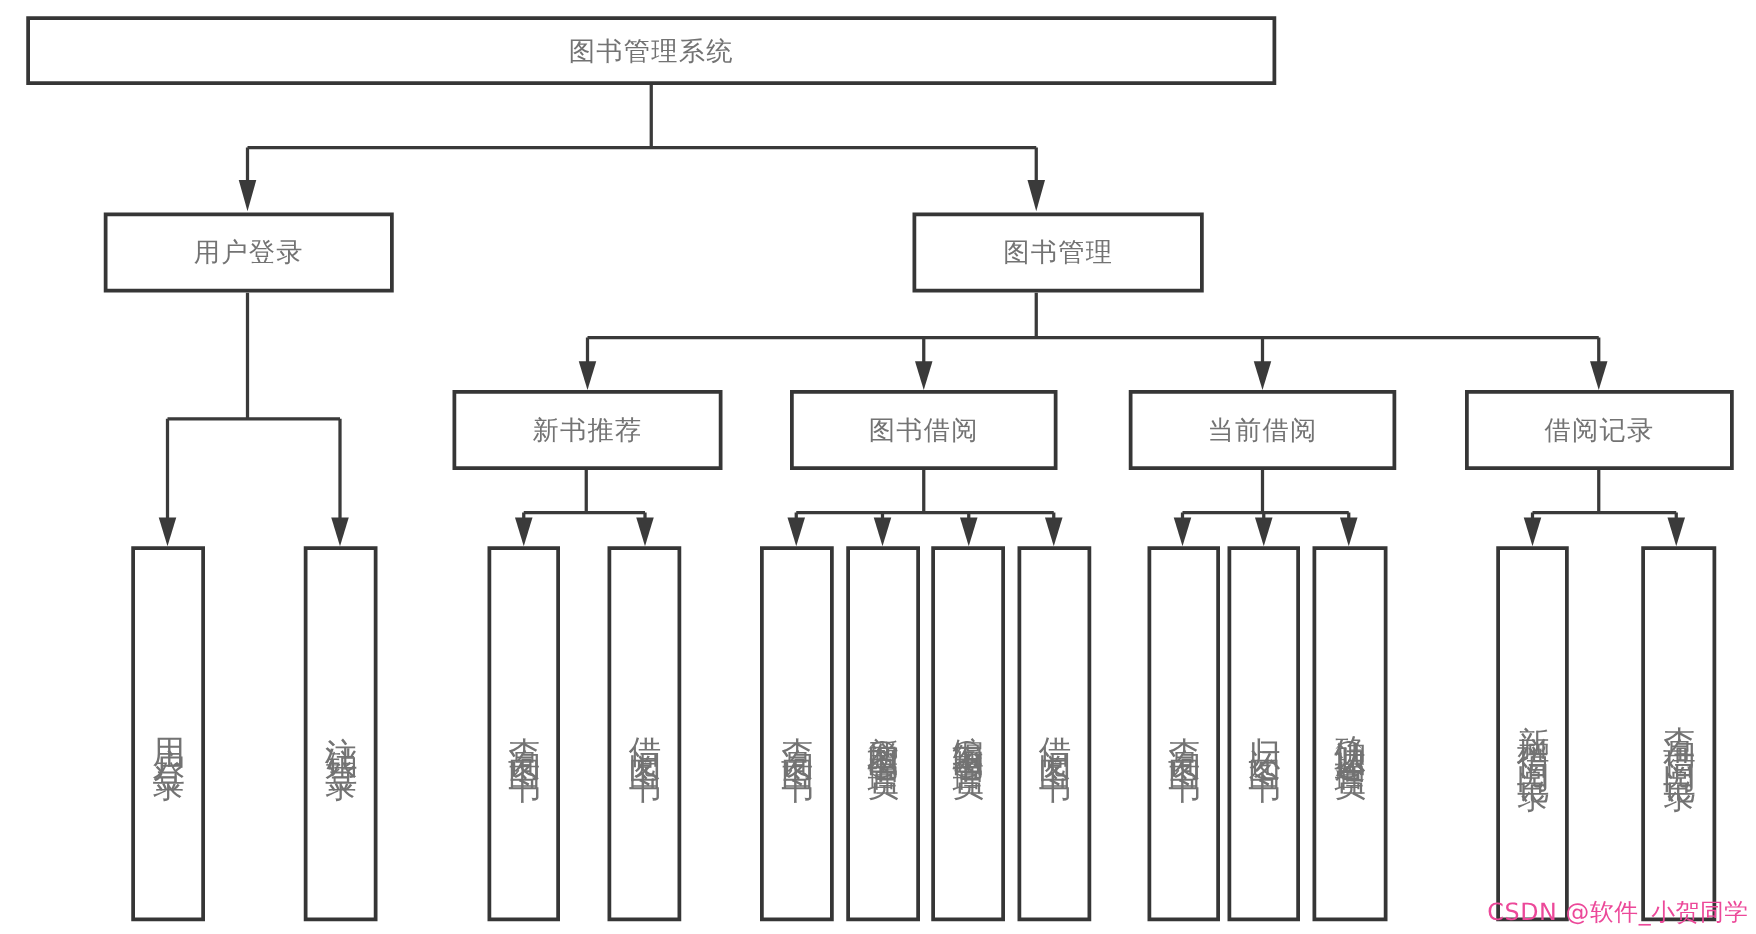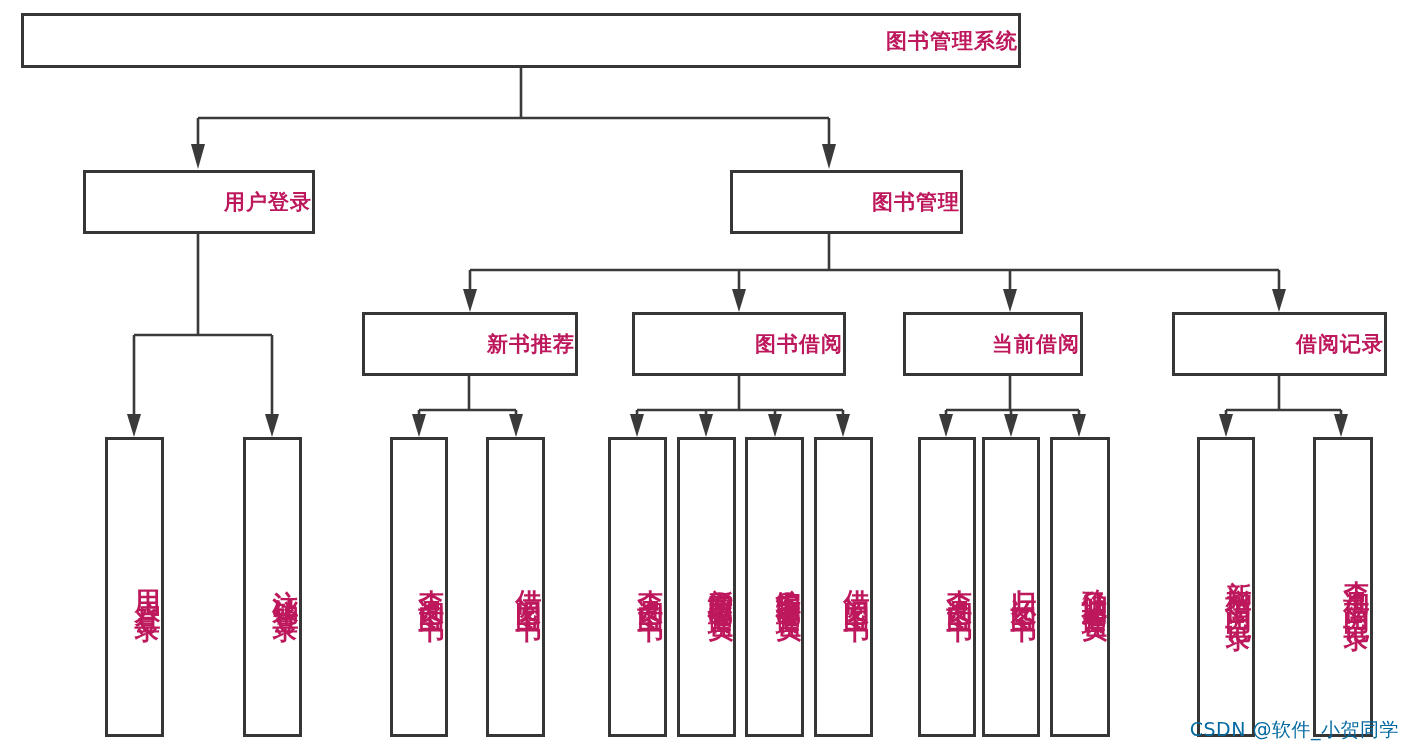--- a/index.html
+++ b/index.html
@@ -5,35 +5,34 @@
   html,body { margin:0; padding:0; background:#ffffff; }
   body { font-family:"DejaVu Sans", sans-serif; }
   .stage {
     position:relative; width:1405px; height:747px; background:#ffffff;
     overflow:hidden;
   }
   .wires { position:absolute; left:0; top:0; width:1405px; height:747px; }
   .box {
     position:absolute; box-sizing:border-box;
     border:3px solid #363636; background:#ffffff;
-    display:flex; align-items:center; justify-content:flex-end;
-    color:#be185d;
-    font-weight:bold;
+    display:flex; align-items:center; justify-content:center;
+    color:#737373;
   }
   .h-label { font-size:21px; letter-spacing:1px; white-space:nowrap; }
   .leaf { top:437px; height:300px; }
   .vtext {
     writing-mode:vertical-rl; text-orientation:mixed;
     font-size:26px; letter-spacing:9px; line-height:1;
     white-space:nowrap;
   }
   .vtext.tight { font-size:25px; letter-spacing:4px; }
   .watermark {
     position:absolute; right:6px; bottom:4px;
-    font-size:19px; color:#0369a1; letter-spacing:0.5px;
+    font-size:19px; color:#ec4899; letter-spacing:0.5px;
     white-space:nowrap;
   }
 </style>
 </head>
 <body>
 
 <div class="stage">
 
   <svg class="wires" viewBox="0 0 1405 747" xmlns="http://www.w3.org/2000/svg">
     <g stroke="#3a3a3a" stroke-width="2.6" fill="none">
@@ -88,21 +87,21 @@
   <div class="box" style="left:713px; top:170px; width:233px; height:64px;margin-left:17px;">
     <span class="h-label">图书管理</span>
   </div>
 
   <div class="box" style="left:632px; top:312px; width:214px; height:64px;">
     <span class="h-label">图书借阅</span>
   </div>
   <div class="box" style="left:362px; top:312px; width:216px; height:64px;">
     <span class="h-label">新书推荐</span>
   </div>
-  <div class="box" style="left:903px; top:312px; width:180px; height:64px;">
+  <div class="box" style="left:903px; top:312px; width:214px; height:64px;">
     <span class="h-label">当前借阅</span>
   </div>
   <div class="box" style="left:1172px; top:312px; width:215px; height:64px;">
     <span class="h-label">借阅记录</span>
   </div>
 
   <div class="box leaf" style="left:105px; width:59px;">
     <span class="vtext">用户登录</span>
   </div>
   <div class="box leaf" style="left:243px; width:59px;">

